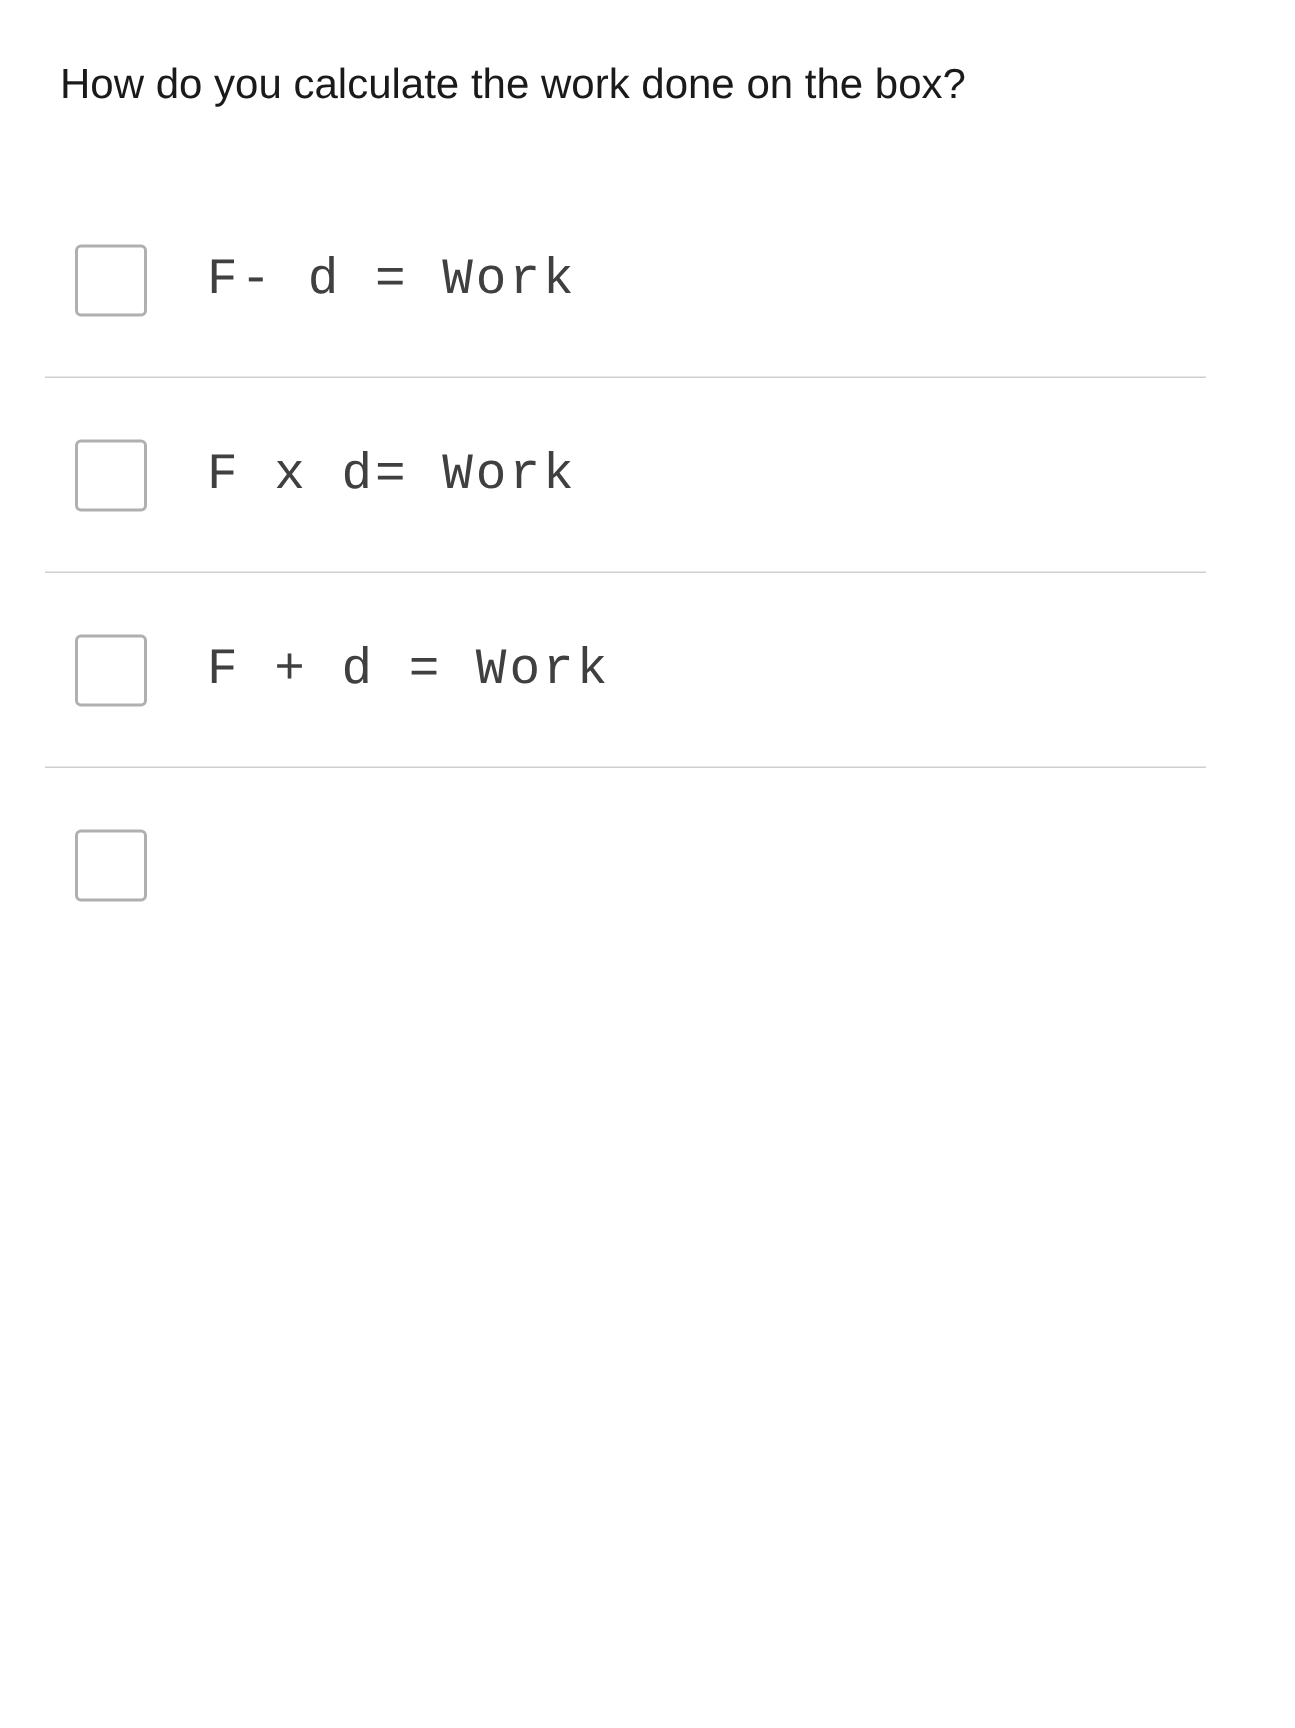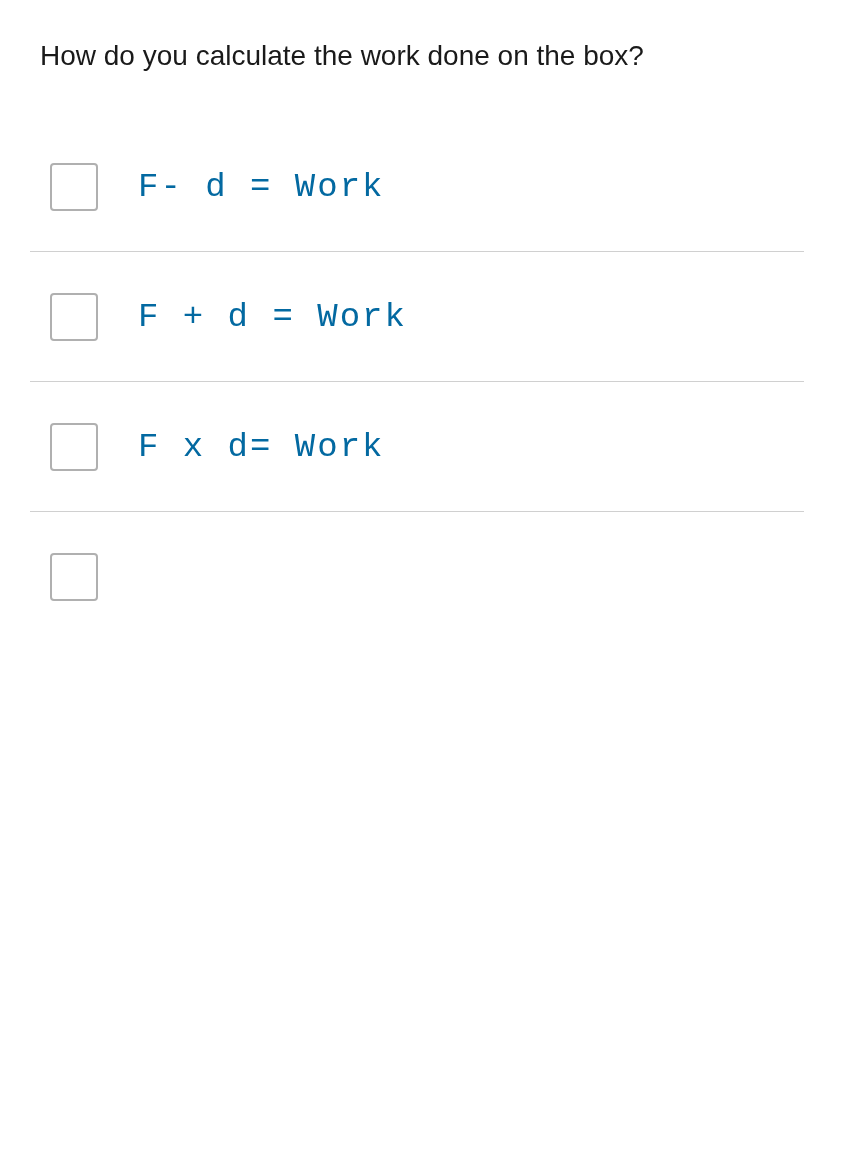--- a/index.html
+++ b/index.html
@@ -55,46 +55,46 @@
       border-radius: 4px;
       background: #ffffff;
       flex-shrink: 0;
       margin-right: 40px;
       cursor: pointer;
     }
 
     .formula-text {
       font-family: 'Courier New', Courier, monospace;
       font-size: 34px;
-      color: #0369a1;
+      color: #404040;
       font-weight: 400;
       letter-spacing: 2px;
     }
   </style>
 </head>
 <body>
 
 <div class="page-container">
   <div class="question-text">How do you calculate the work done on the box?</div>
 
   <div class="options-list">
 
     <div class="option-item">
       <div class="checkbox"></div>
       <span class="formula-text">F-  d  =  Work</span>
     </div>
 
     <div class="option-item">
       <div class="checkbox"></div>
-      <span class="formula-text">F  +  d  =  Work</span>
+      <span class="formula-text">F  x  d=  Work</span>
     </div>
 
     <div class="option-item">
       <div class="checkbox"></div>
-      <span class="formula-text">F  x  d=  Work</span>
+      <span class="formula-text">F  +  d  =  Work</span>
     </div>
 
     <div class="option-item">
       <div class="checkbox"></div>
     </div>
 
   </div>
 </div>
 
 </body></html>

